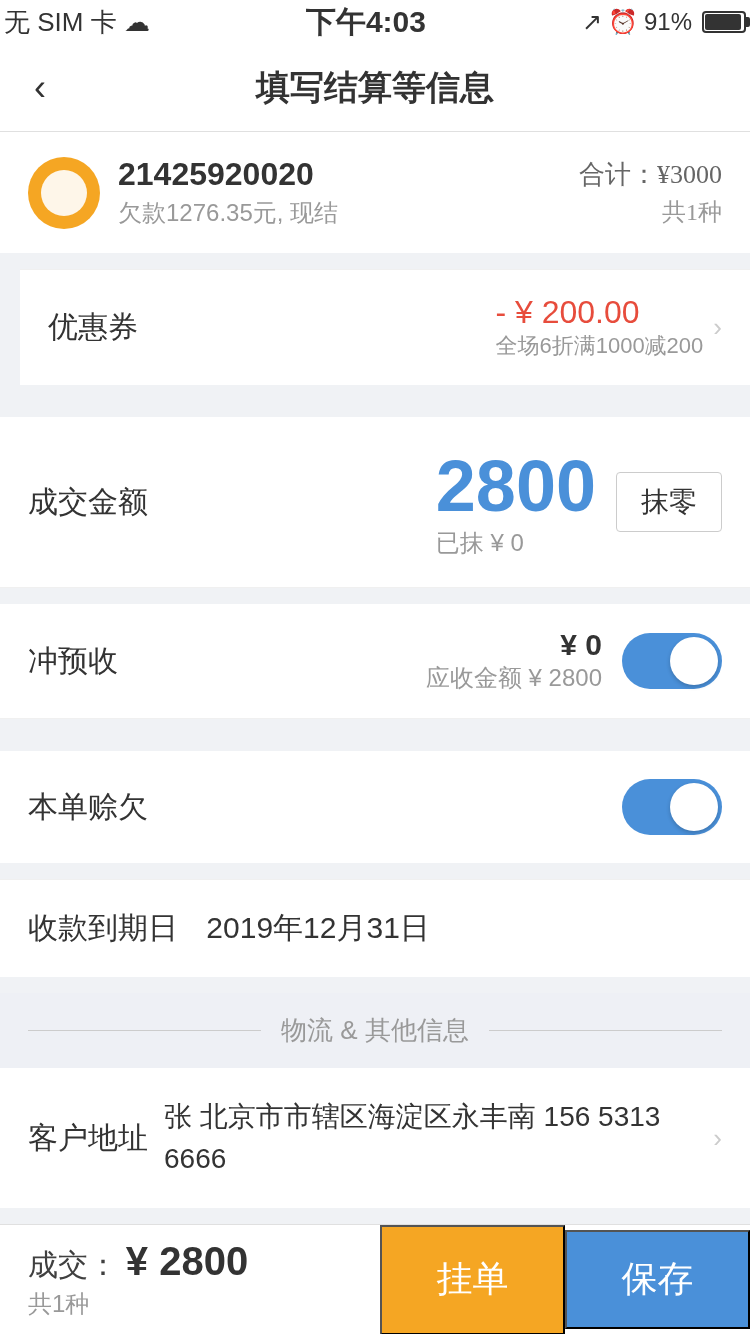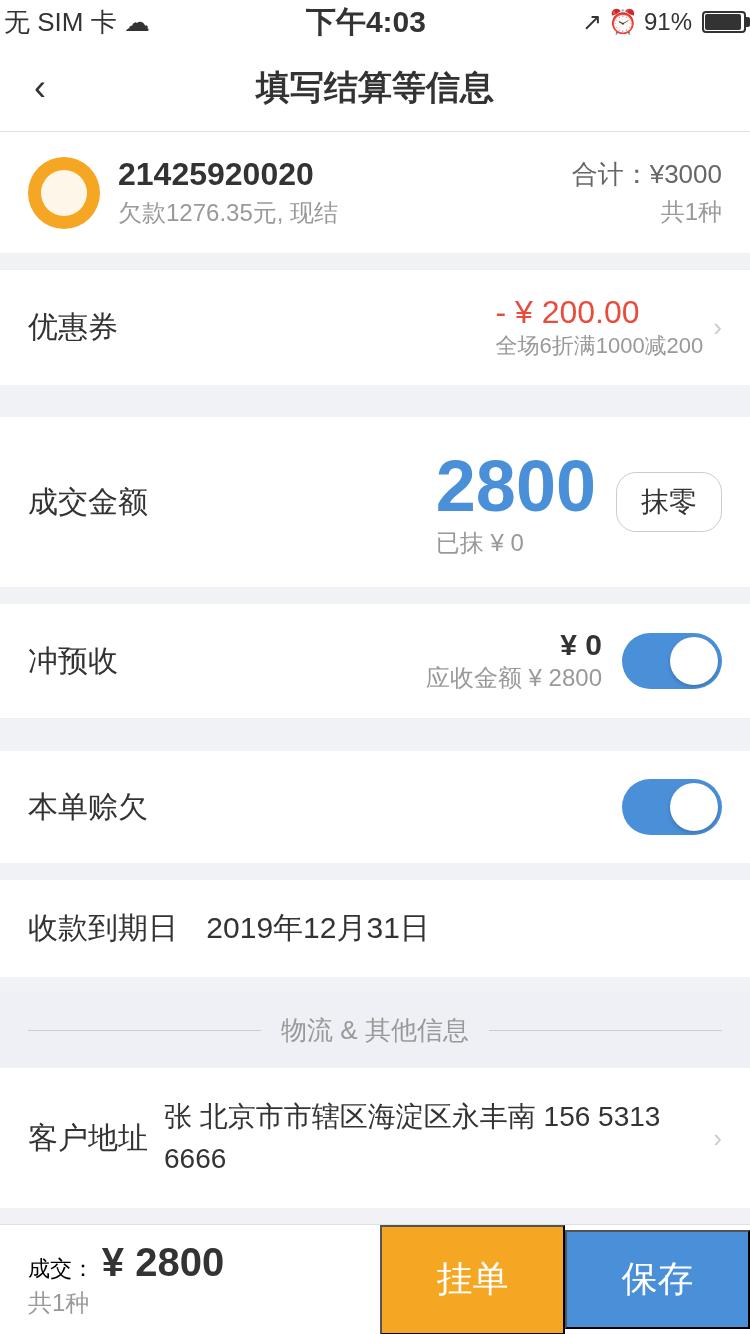--- a/index.html
+++ b/index.html
@@ -110,33 +110,34 @@
     .avatar-icon {
       width: 46px;
       height: 46px;
       border-radius: 50%;
       background: #fff;
       opacity: 0.9;
     }
     .customer-info {}
     .customer-phone { font-size: 32px; font-weight: 600; color: #333; }
     .customer-sub { font-size: 24px; color: #999; margin-top: 4px; }
-    .customer-right { text-align: right; }
+    .customer-right { text-align: right; font-family: Liberation Serif, serif; }
     .total-label { font-size: 26px; color: #666; }
     .total-count { font-size: 24px; color: #999; margin-top: 4px; }
 
     
     .coupon-row {
       display: flex;
       align-items: center;
       justify-content: space-between;
       padding: 24px 28px;
       background: #fff;
       margin-bottom: 16px;
       border-top: 1px solid #f0f0f0;
+      margin-left: 20px;
     }
     .coupon-label { font-size: 30px; color: #333; }
     .coupon-right { display: flex; align-items: center; gap: 10px; }
     .coupon-discount { font-size: 32px; color: #e74c3c; font-weight: 500; }
     .coupon-sub { font-size: 22px; color: #999; text-align: right; }
     .chevron-right { font-size: 26px; color: #ccc; }
 
     
     .section-divider { height: 16px; background: #f0f2f5; }
 
@@ -147,21 +148,21 @@
       justify-content: space-between;
       padding: 28px 28px;
       background: #fff;
       border-bottom: 1px solid #f0f0f0;
     }
     .form-label { font-size: 30px; color: #333; }
     .form-value-area { display: flex; align-items: center; gap: 20px; }
     .amount-value { font-size: 72px; font-weight: 600; color: #4a90d9; }
     .round-zero-btn {
       border: 1px solid #ccc;
-      border-radius: 20px;
+      border-radius: 4px;
       padding: 10px 24px;
       font-size: 28px;
       color: #333;
       background: #fff;
       cursor: pointer;
     }
     .sub-text { font-size: 24px; color: #999; }
 
     
     .toggle-container { display: flex; align-items: center; }
@@ -249,21 +250,21 @@
       height: 110px;
       background: #fff;
       display: flex;
       align-items: center;
       border-top: 1px solid #e0e0e0;
     }
     .bottom-summary {
       flex: 1;
       padding: 0 28px;
     }
-    .bottom-deal { font-size: 22px; color: #000000; }
+    .bottom-deal { font-size: 30px; color: #404040; }
     .bottom-amount { font-size: 40px; font-weight: 700; color: #333; }
     .bottom-count { font-size: 24px; color: #999; margin-top: 2px; }
     .btn-pending {
       width: 185px;
       height: 110px;
       background: #f5a623;
       display: flex;
       align-items: center;
       justify-content: center;
       font-size: 36px;

